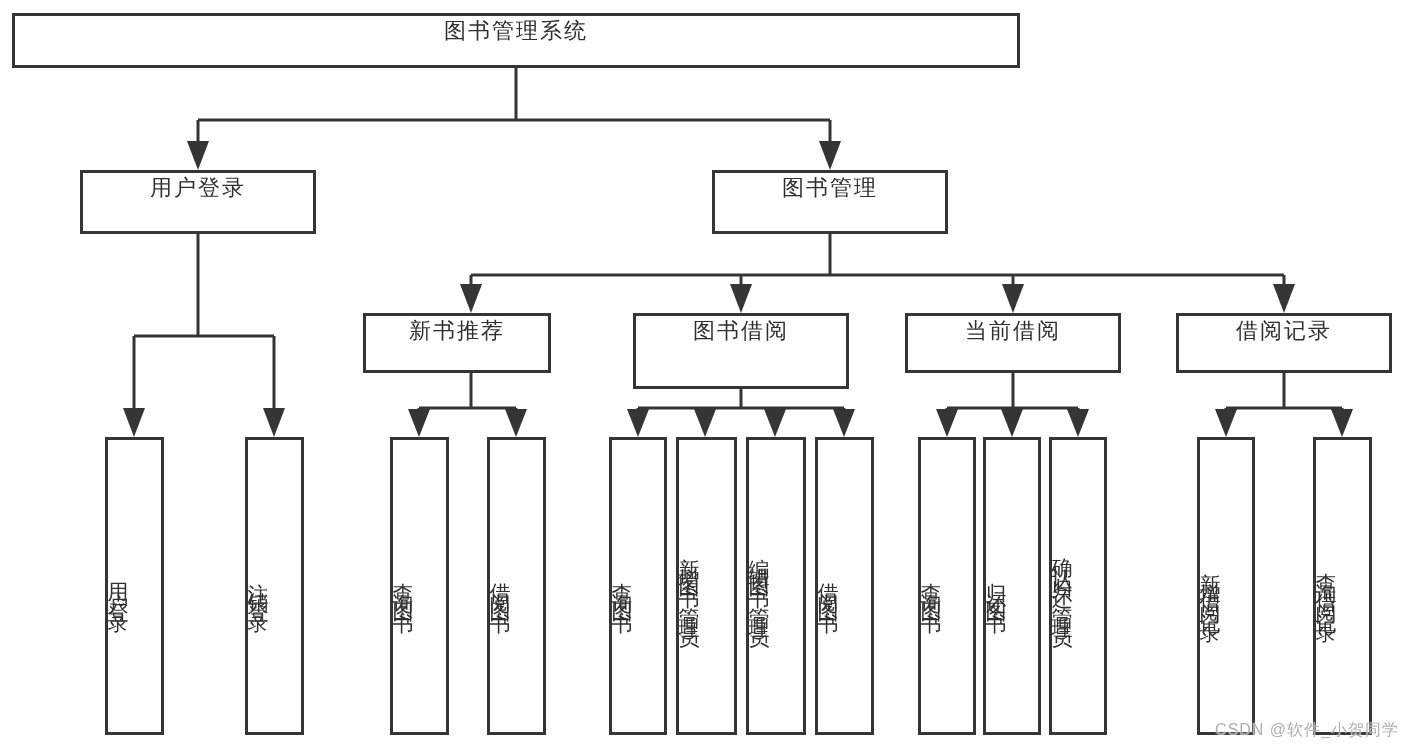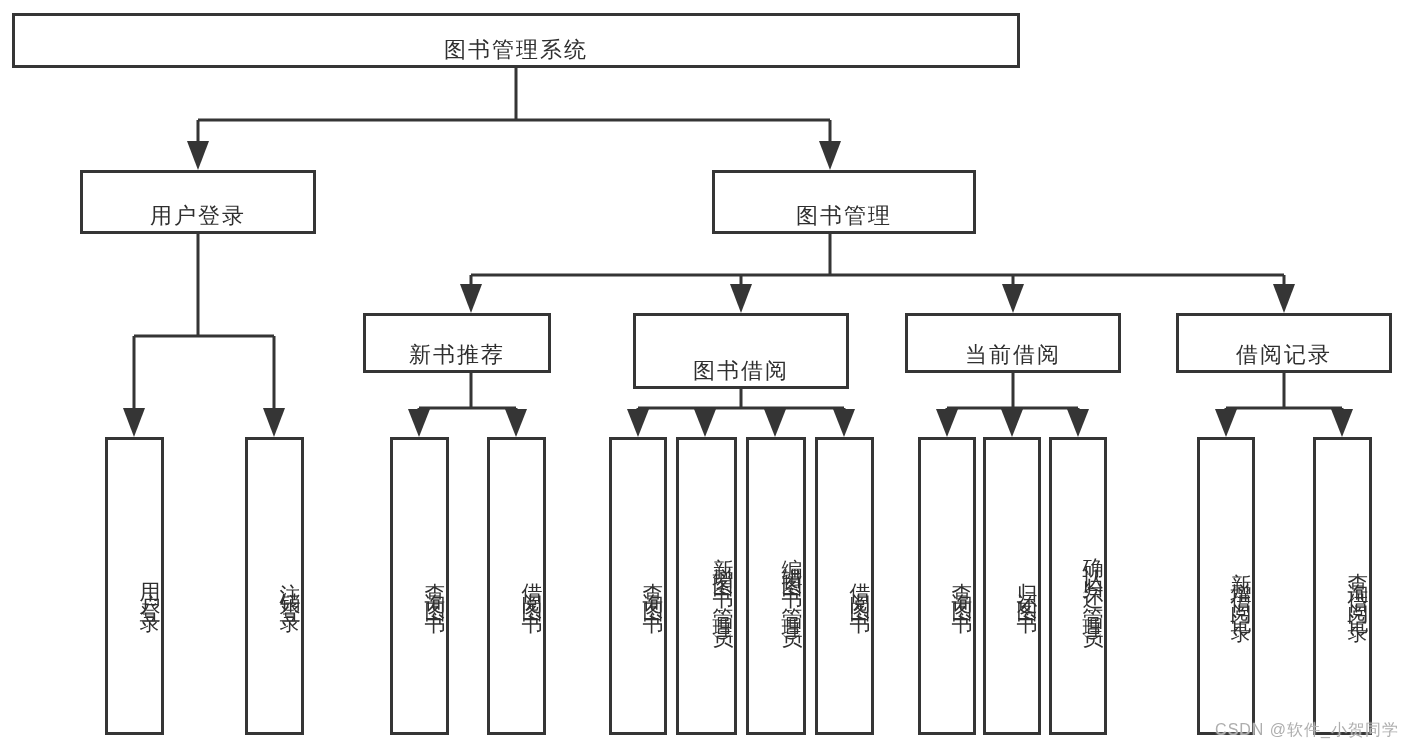--- a/index.html
+++ b/index.html
@@ -9,21 +9,21 @@
     background:#ffffff;
     font-family:"Liberation Sans","DejaVu Sans",sans-serif;
     overflow:hidden;
   }
   svg.connectors{position:absolute;left:0;top:0;z-index:1;}
   .node{
     position:absolute;z-index:2;
     box-sizing:border-box;
     background:#ffffff;
     border:3px solid #353535;
-    display:flex;align-items:flex-end;justify-content:center;
+    display:flex;align-items:flex-start;justify-content:center;
     color:#2f2f2f;
   }
   .h-node{font-size:22px;letter-spacing:2px;white-space:nowrap;}
   .v-node{
     writing-mode:vertical-lr;
     font-size:21px;
     letter-spacing:10px;
     line-height:1;
   }
   .watermark{
@@ -78,21 +78,21 @@
     </g>
   </svg>
 
   <div class="node h-node" style="left:12px;top:13px;width:1008px;height:55px">
     <span>图书管理系统</span>
   </div>
 
   <div class="node h-node" style="left:80px;top:170px;width:236px;height:64px">
     <span>用户登录</span>
   </div>
-  <div class="node h-node" style="left:712px;top:170px;width:264px;height:64px">
+  <div class="node h-node" style="left:712px;top:170px;width:236px;height:64px">
     <span>图书管理</span>
   </div>
 
   <div class="node h-node" style="left:363px;top:313px;width:188px;height:60px">
     <span>新书推荐</span>
   </div>
   <div class="node h-node" style="left:633px;top:313px;width:216px;height:76px">
     <span>图书借阅</span>
   </div>
   <div class="node h-node" style="left:1176px;top:313px;width:216px;height:60px">

